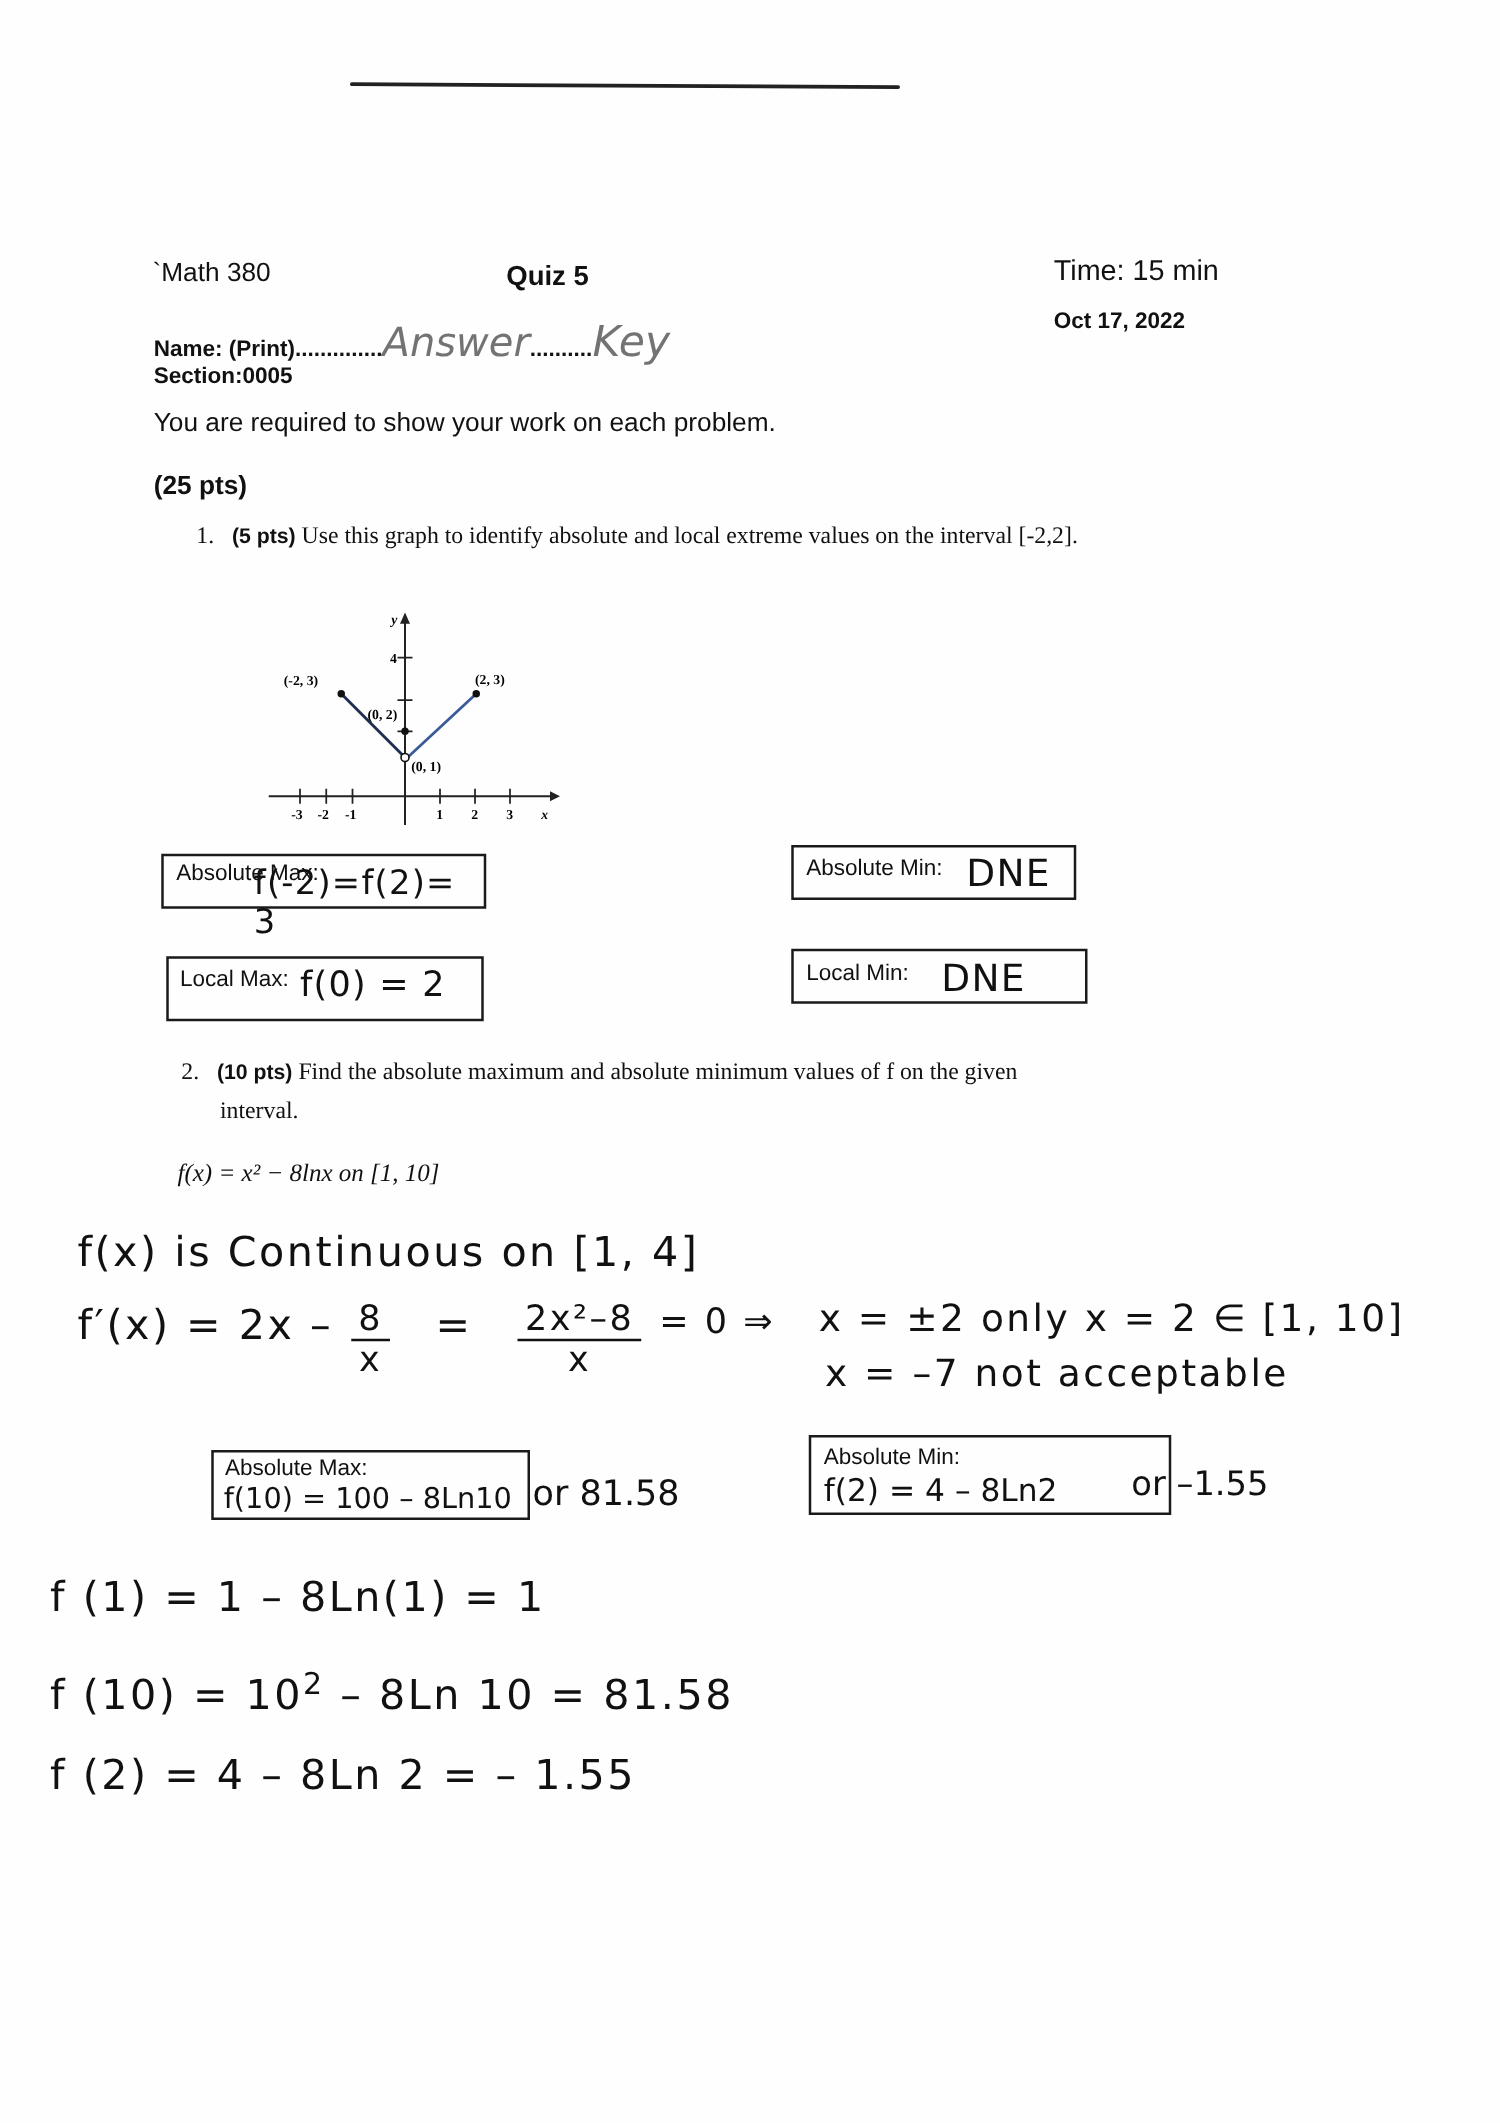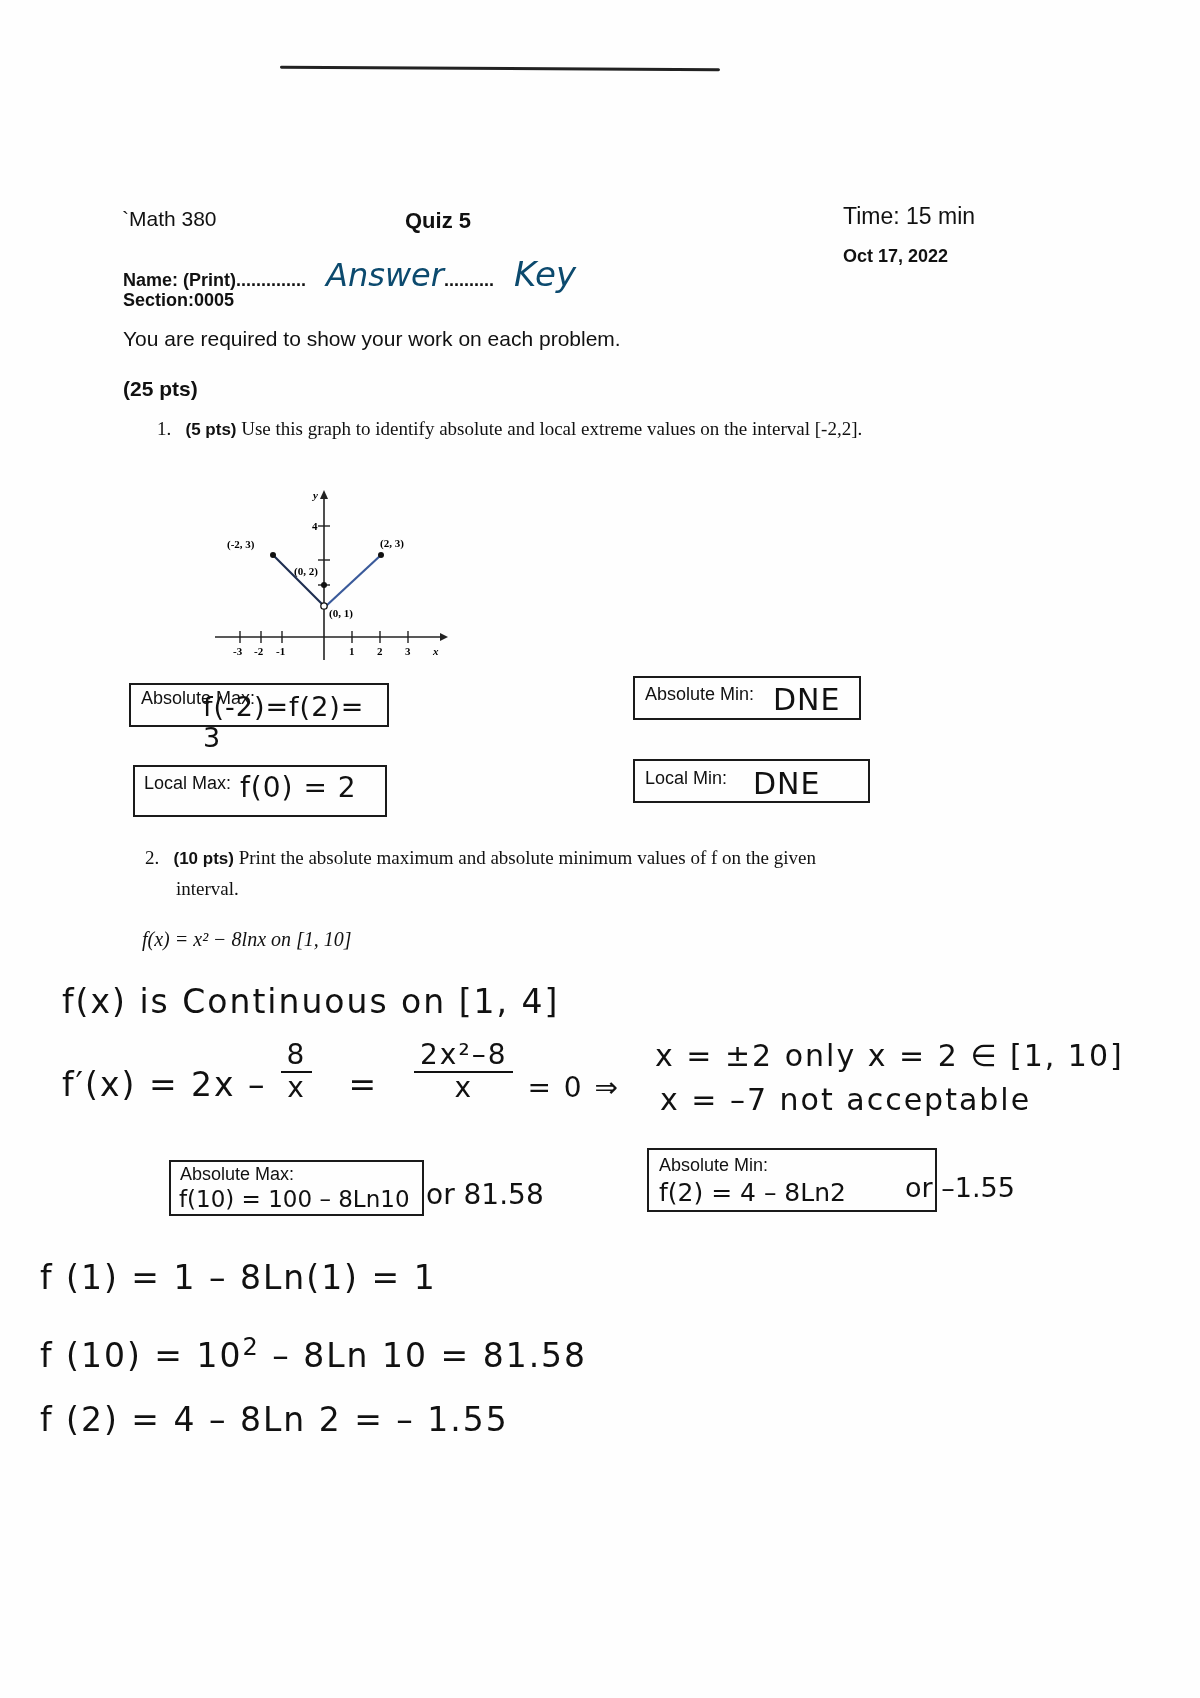--- a/index.html
+++ b/index.html
@@ -6,21 +6,21 @@
   body {
     width: 1200px; height: 1698px; background: #fefefe; position: relative; overflow: hidden;
     font-family: "Liberation Sans", "DejaVu Sans", sans-serif; color: #111;
   }
   .abs { position: absolute; }
   .topline { left: 280px; top: 67px; width: 440px; height: 3px; background: #222; border-radius: 2px; transform: rotate(0.3deg); }
   .hdr { font-size: 21px; }
   .hdr-b { font-size: 22px; font-weight: bold; }
   .small { font-size: 18px; }
   .hand { font-family: "DejaVu Sans", sans-serif; font-weight: normal; }
-  .red { color: #0c4a6e; margin-left: 20px; }
+  .red { color: #737373; }
   .serif { font-family: "Liberation Serif", "DejaVu Serif", serif; }
   .box { position: absolute; border: 2px solid #1a1a1a; background: transparent; box-sizing: border-box; }
   .box-label { position: absolute; font-size: 18px; font-family: "Liberation Sans", sans-serif; }
   .ans { font-size: 30px; letter-spacing: 1px; }
   .work { font-size: 33px; letter-spacing: 2px; white-space: nowrap; }
   .frac { display: inline-flex; flex-direction: column; align-items: center; vertical-align: middle; }
   .frac .num { border-bottom: 2px solid #111; padding: 0 6px; line-height: 1.1; }
   .frac .den { line-height: 1.1; }
   svg text { font-family: "Liberation Serif", serif; font-weight: bold; }
 </style>
@@ -101,28 +101,28 @@
   <span class="abs hand ans" style="left:105px; top:4px; font-size:28px;">f(0) = 2</span>
 </div>
 <div class="box" style="left:633px; top:759px; width:237px; height:44px;">
   <span class="box-label" style="left:10px; top:7px;">Local Min:</span>
   <span class="abs hand ans" style="left:118px; top:5px;">DNE</span>
 </div>
 
 <div class="abs serif" style="left:145px; top:847px; font-size:19px; white-space:nowrap;">
   <span>2.</span>&nbsp;&nbsp;
   <span style="font-family:'Liberation Sans',sans-serif; font-weight:bold; font-size:17px;">(10 pts)</span>
-  <span>Print the absolute maximum and absolute minimum values of  f  on the given</span>
+  <span>Find the absolute maximum and absolute minimum values of  f  on the given</span>
 </div>
 <div class="abs serif" style="left:176px; top:878px; font-size:19px;">interval.</div>
 <div class="abs serif" style="left:142px; top:928px; font-size:20px; font-style:italic;">f(x) = x² − 8lnx   on [1, 10]</div>
 
 <div class="abs hand work" style="left:62px; top:982px;">f(x)  is   Continuous  on   [1, 4]</div>
 
-<div class="abs hand work" style="left:62px; top:1040px; display:flex; align-items:flex-end; gap:14px;">
+<div class="abs hand work" style="left:62px; top:1040px; display:flex; align-items:flex-start; gap:14px;">
   <span>f′(x) =  2x –</span>
   <span class="frac" style="font-size:28px;">
     <span class="num">8</span>
     <span class="den">x</span>
   </span>
   <span style="margin:0 22px;">=</span>
   <span class="frac" style="font-size:28px;">
     <span class="num">2x²–8</span>
     <span class="den">x</span>
   </span>

